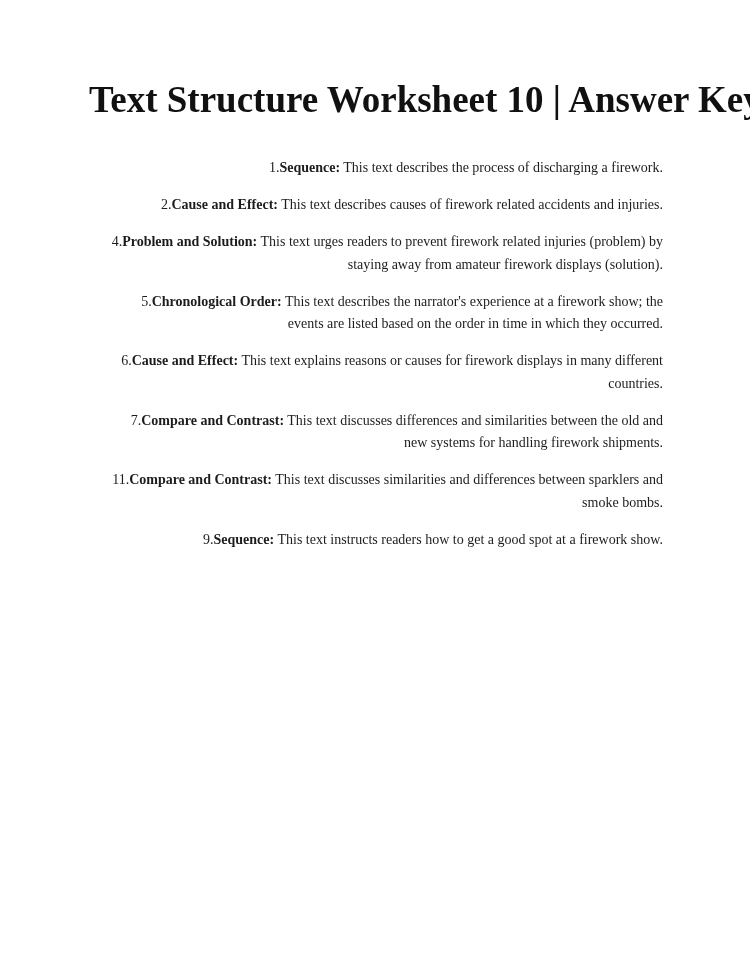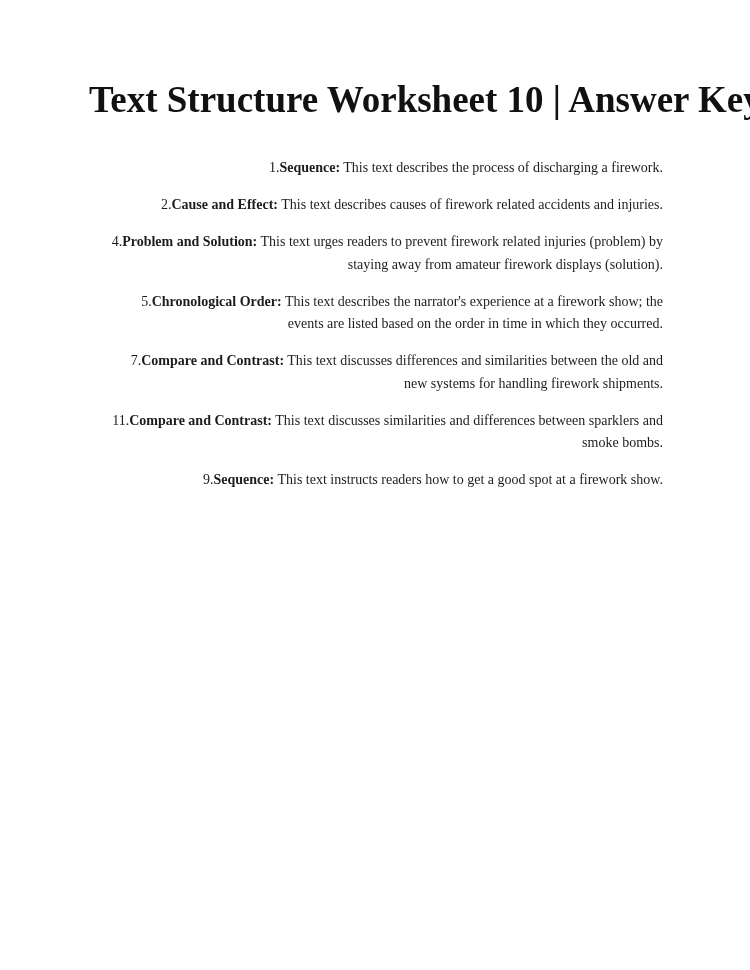--- a/index.html
+++ b/index.html
@@ -54,20 +54,21 @@
   <div class="list" id="answer-list">
   <p class="item"><span class="num">1.</span><b class="label">Sequence:</b> <span>This text describes the process of discharging a firework.</span></p>
 
   <p class="item"><span class="num">2.</span><b class="label">Cause and Effect:</b> <span>This text describes causes of firework related accidents and injuries.</span></p>
 
 
   <p class="item"><span class="num">4.</span><b class="label">Problem and Solution:</b> <span>This text urges readers to prevent firework related injuries (problem) by staying away from amateur firework displays (solution).</span></p>
 
   <p class="item"><span class="num">5.</span><b class="label">Chronological Order:</b> <span>This text describes the narrator's experience at a firework show; the events are listed based on the order in time in which they occurred.</span></p>
 
+  <p class="item"><span class="num">6.</span><b class="label">Cause and Effect:</b> <span>This text explains reasons or causes for firework displays in many different countries.</span></p>
 
   <p class="item"><span class="num">7.</span><b class="label">Compare and Contrast:</b> <span>This text discusses differences and similarities between the old and new systems for handling firework shipments.</span></p>
 
 
 
   <p class="item"><span class="num">11.</span><b class="label">Compare and Contrast:</b> <span>This text discusses similarities and differences between sparklers and smoke bombs.</span></p>
 
   <p class="item"><span class="num">9.</span><b class="label">Sequence:</b> <span>This text instructs readers how to get a good spot at a firework show.</span></p>
 </div>
 </div>

